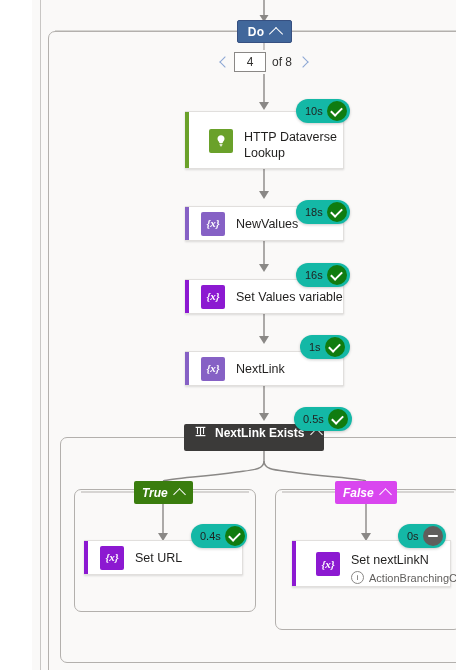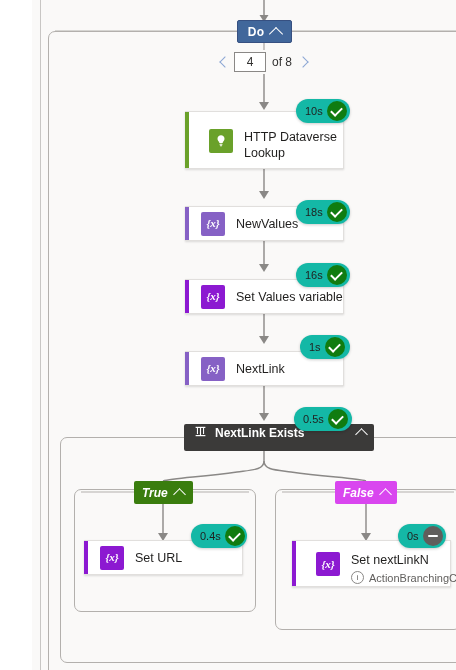--- a/index.html
+++ b/index.html
@@ -277,21 +277,21 @@
     width: 10px; height: 2px;
     background: #ffffff;
     border-radius: 1px;
   }
 
   
   #condition-header {
     position: absolute;
     left: 152px;
     top: 424px;
-    width: 190px;
+    width: 140px;
     height: 27px;
     background: #3b3a39;
     border-radius: 2px;
     display: flex;
     align-items: center;
     padding: 0 8px 10px 10px;
     gap: 8px;
     box-sizing: border-box;
     cursor: pointer;
     z-index: 5;

